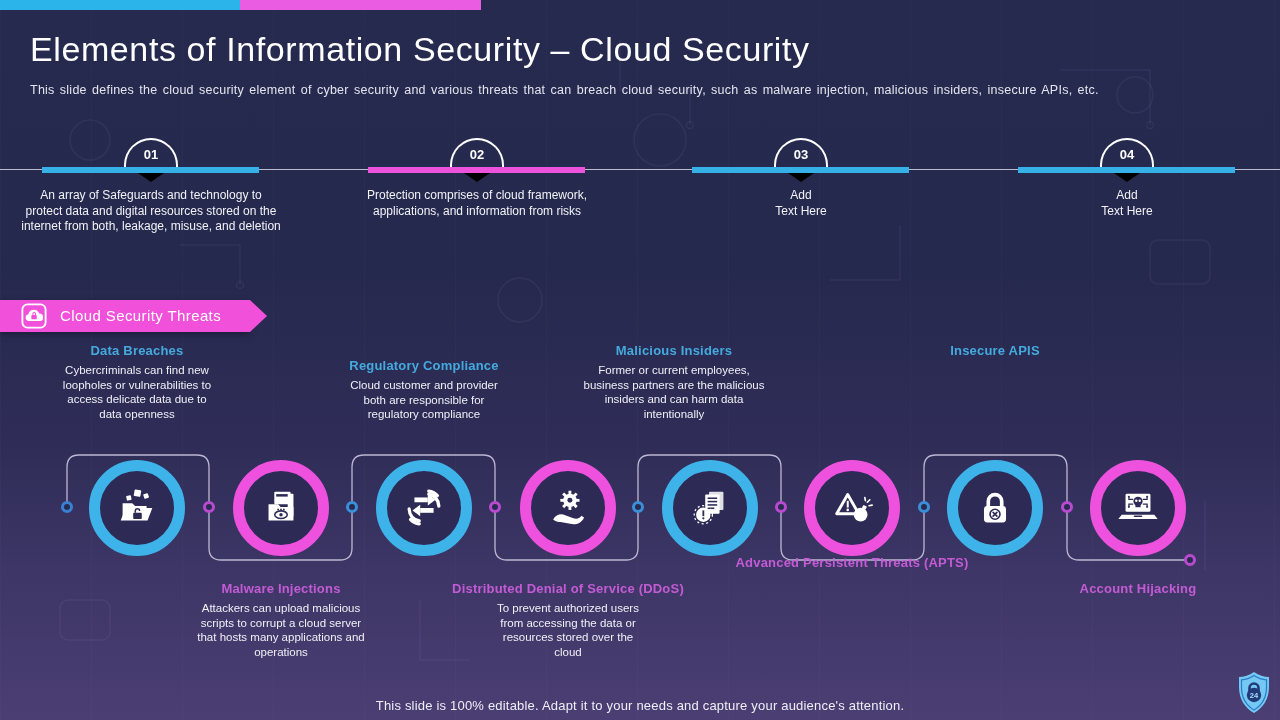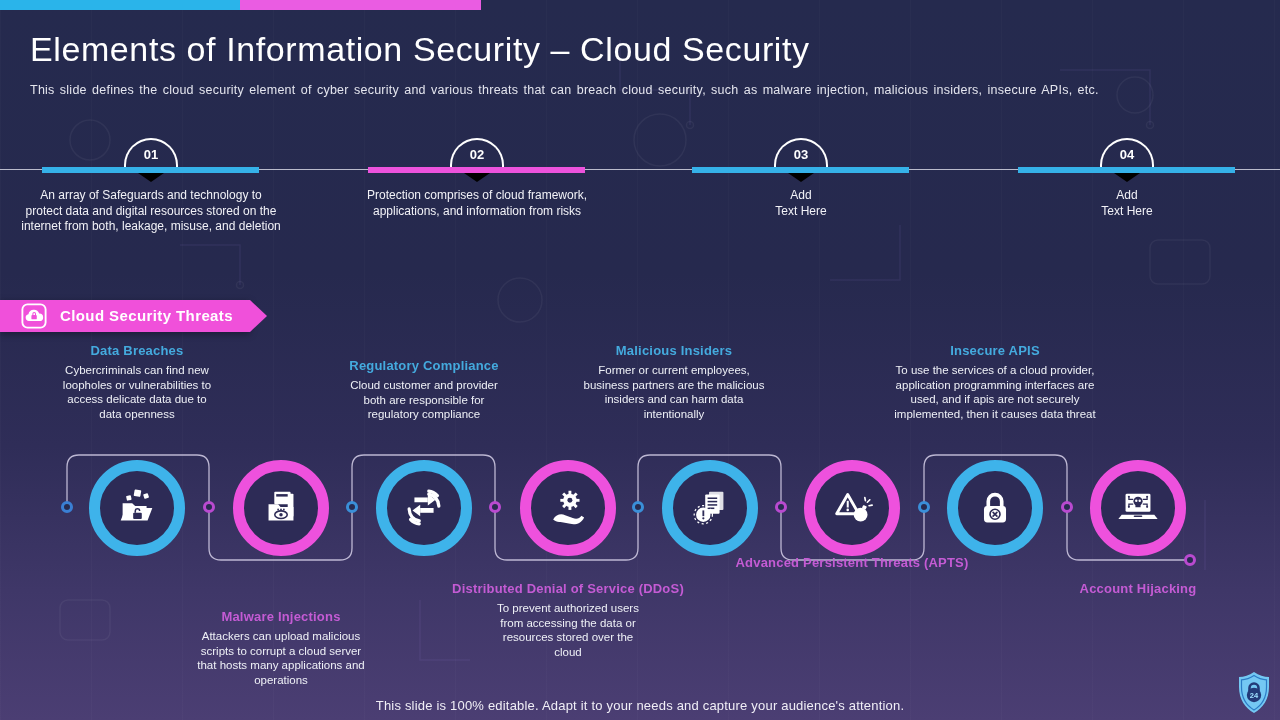--- a/index.html
+++ b/index.html
@@ -35,32 +35,32 @@
   .bg-blue{background:#35b1e8;border-top-color:#35b1e8;}
   .bg-pink{background:#ec52dc;border-top-color:#ec52dc;}
   .tl1{left:21px;} .tl2{left:347px;} .tl3{left:671px;} .tl4{left:997px;}
   
   .ribbon{position:absolute;left:0;top:300px;height:32px;width:250px;background:#f050da;
     box-shadow:0 2px 7px rgba(0,0,0,0.35);}
   .ribbon .tip{position:absolute;left:250px;top:0;width:0;height:0;
     border-top:16px solid transparent;border-bottom:16px solid transparent;border-left:17px solid #f050da;}
   .ribbon .ric{position:absolute;left:21px;top:3px;width:26px;height:26px;}
   .ribbon .rlabel{position:absolute;left:60px;top:0;line-height:32px;color:#fff;
-    font-size:15px;font-weight:bold;letter-spacing:0.4px;}
+    font-size:15px;font-weight:normal;letter-spacing:0.4px;}
   
   .threat{position:absolute;text-align:center;}
   .threat .t-title{font-size:13px;font-weight:bold;letter-spacing:0.2px;margin-bottom:5px;white-space:nowrap;}
   .threat.top .t-title{color:#44aade;}
   .threat.bot .t-title{color:#c45bd4;}
   .threat .t-desc{font-size:11.5px;line-height:14.5px;color:#eef0f6;margin:0 auto;}
   .tt1{left:47px;top:343px;width:180px;} .tt1 .t-desc{width:152px;}
   .tt2{left:329px;top:358px;width:190px;} .tt2 .t-desc{width:158px;}
   .tt3{left:574px;top:343px;width:200px;} .tt3 .t-desc{width:188px;}
   .tt4{left:880px;top:343px;width:230px;} .tt4 .t-desc{width:226px;}
-  .tb1{left:181px;top:609px;width:200px;} .tb1 .t-desc{width:180px;}
+  .tb1{left:181px;top:581px;width:200px;} .tb1 .t-desc{width:180px;}
   .tb2{left:428px;top:581px;width:280px;} .tb2 .t-desc{width:152px;}
   .tb3{left:722px;top:555px;width:260px;} .tb3 .t-desc{width:200px;}
   .tb4{left:1058px;top:581px;width:160px;} .tb4 .t-desc{width:135px;}
   
   .circ{position:absolute;top:460px;width:96px;height:96px;border-radius:50%;
     border:11px solid;background:#2d2b56;box-sizing:border-box;
     display:flex;align-items:center;justify-content:center;}
   .ring-blue{border-color:#3eb3ea;}
   .ring-pink{border-color:#ee51dd;}
   .circ svg{width:46px;height:46px;}
@@ -154,21 +154,20 @@
   <div class="threat top tt2">
     <div class="t-title">Regulatory Compliance</div>
     <div class="t-desc">Cloud customer and provider both are responsible for regulatory compliance</div>
   </div>
   <div class="threat top tt3">
     <div class="t-title">Malicious Insiders</div>
     <div class="t-desc">Former or current employees, business partners are the malicious insiders and can harm data intentionally</div>
   </div>
   <div class="threat top tt4">
     <div class="t-title">Insecure APIS</div>
-    <div class="t-desc">To use the services of a cloud provider, application programming interfaces are used, and if apis are not securely implemented, then it causes data threat</div>
   </div>
 
   <svg class="serp" viewBox="0 0 1280 720">
     <path d="M67 507 L67 467 Q67 455 79 455 L197 455 Q209 455 209 467 L209 548 Q209 560 221 560 L340 560 Q352 560 352 548 L352 467 Q352 455 364 455 L483 455 Q495 455 495 467 L495 548 Q495 560 507 560 L626 560 Q638 560 638 548 L638 467 Q638 455 650 455 L769 455 Q781 455 781 467 L781 548 Q781 560 793 560 L912 560 Q924 560 924 548 L924 467 Q924 455 936 455 L1055 455 Q1067 455 1067 467 L1067 548 Q1067 560 1079 560 L1190 560" fill="none" stroke="rgba(213,207,232,0.85)" stroke-width="1.3"></path>
     <g fill="#272b50" stroke-width="3">
       <circle cx="67" cy="507" r="4.5" stroke="#3a7fd4"></circle>
       <circle cx="209" cy="507" r="4.5" stroke="#b94ad0"></circle>
       <circle cx="352" cy="507" r="4.5" stroke="#3a8fd8"></circle>
       <circle cx="495" cy="507" r="4.5" stroke="#b94ad0"></circle>
       <circle cx="638" cy="507" r="4.5" stroke="#3a8fd8"></circle>

